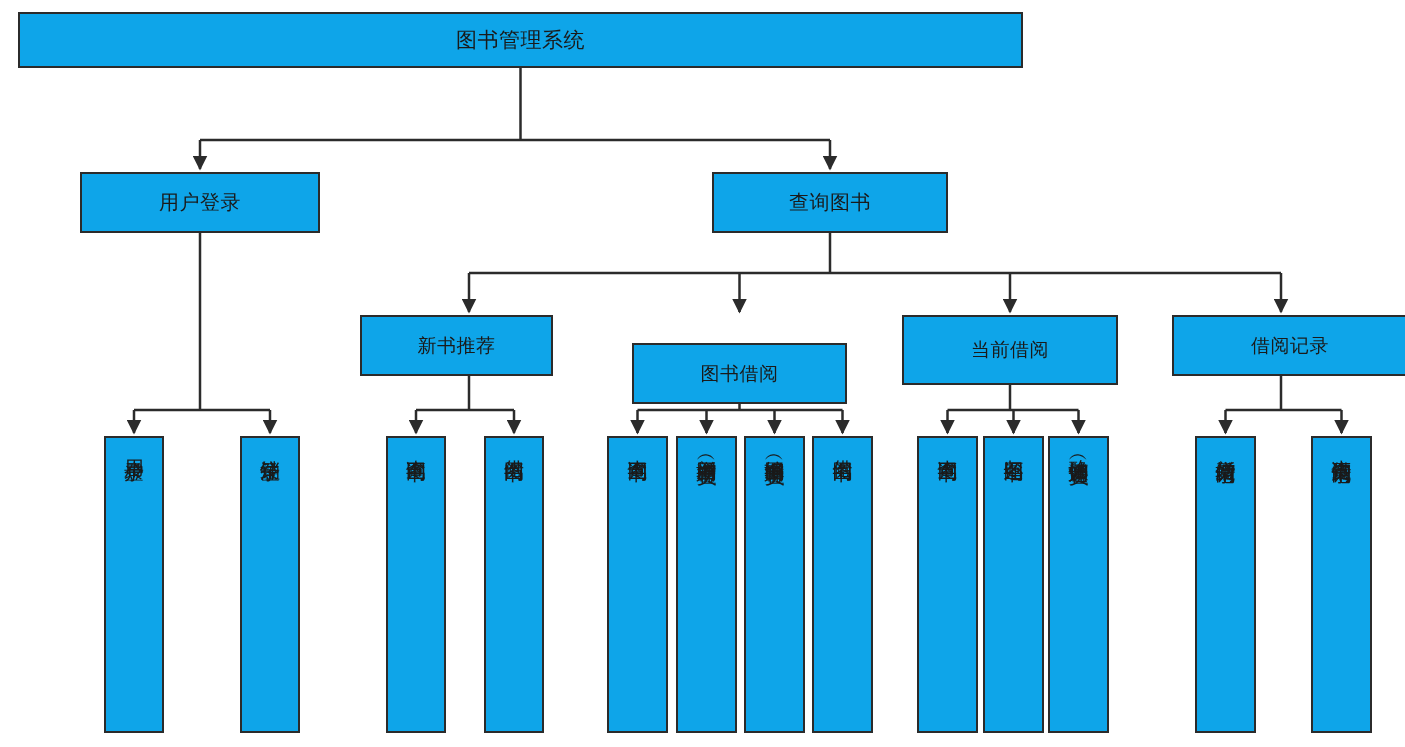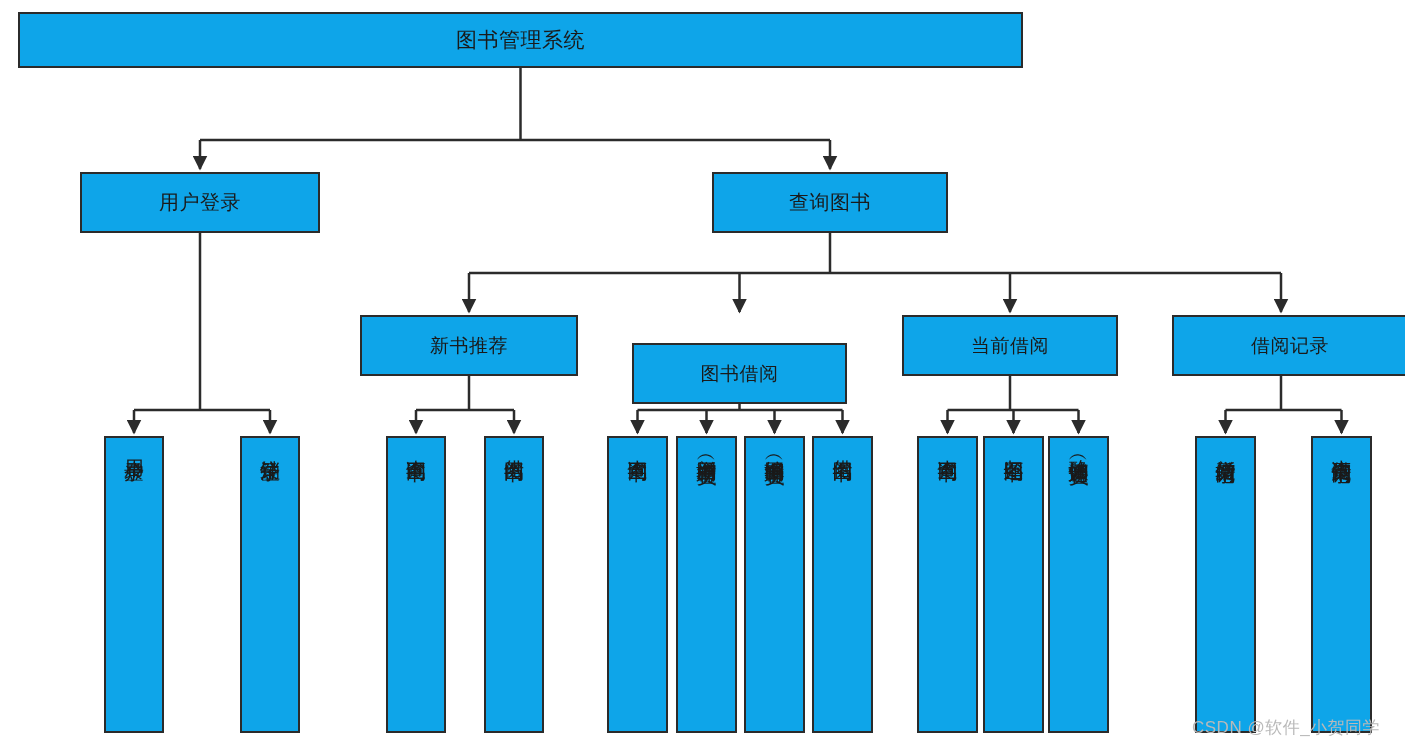--- a/index.html
+++ b/index.html
@@ -118,27 +118,27 @@
   <div id="node-layer">
       <div class="node root horiz" style="left: 18px; top: 12px; width: 1005px; height: 56px;">
         <span class="label">图书管理系统</span>
       </div>
       <div class="node l2 horiz" style="left: 80px; top: 172px; width: 240px; height: 61px;">
         <span class="label">用户登录</span>
       </div>
       <div class="node l2 horiz" style="left: 712px; top: 172px; width: 236px; height: 61px;">
         <span class="label">查询图书</span>
       </div>
-      <div class="node l3 horiz" style="left: 360px; top: 315px; width: 218px; height: 61px;">
+      <div class="node l3 horiz" style="left: 360px; top: 315px; width: 193px; height: 61px;">
         <span class="label">新书推荐</span>
       </div>
       <div class="node l3 horiz" style="left: 632px; top: 315px; width: 215px; height: 61px; margin-top: 28px;">
         <span class="label">图书借阅</span>
       </div>
-      <div class="node l3 horiz" style="left: 902px; top: 315px; width: 216px; height: 61px;">
+      <div class="node l3 horiz" style="left: 902px; top: 315px; width: 216px; height: 70px;">
         <span class="label">当前借阅</span>
       </div>
       <div class="node l3 horiz" style="left: 1172px; top: 315px; width: 236px; height: 61px;">
         <span class="label">借阅记录</span>
       </div>
       <div class="node leaf vert" style="left: 104px; top: 436px; width: 60px; height: 297px;">
         <span class="label">用户登录</span>
       </div>
       <div class="node leaf vert" style="left: 240px; top: 436px; width: 60px; height: 297px;">
         <span class="label">注销登录</span>
@@ -171,15 +171,14 @@
         <span class="label">确认归还（管理员）</span>
       </div>
       <div class="node leaf vert" style="left: 1195px; top: 436px; width: 61px; height: 297px;">
         <span class="label">新增借阅记录</span>
       </div>
       <div class="node leaf vert" style="left: 1311px; top: 436px; width: 61px; height: 297px;">
         <span class="label">查询借阅记录</span>
       </div>
     </div>
 
-  <div class="watermark" style="left: 1192px; top: 716px;">CSDN @软件_小贺同学</div>
 
 </div>
 
 </body></html>

